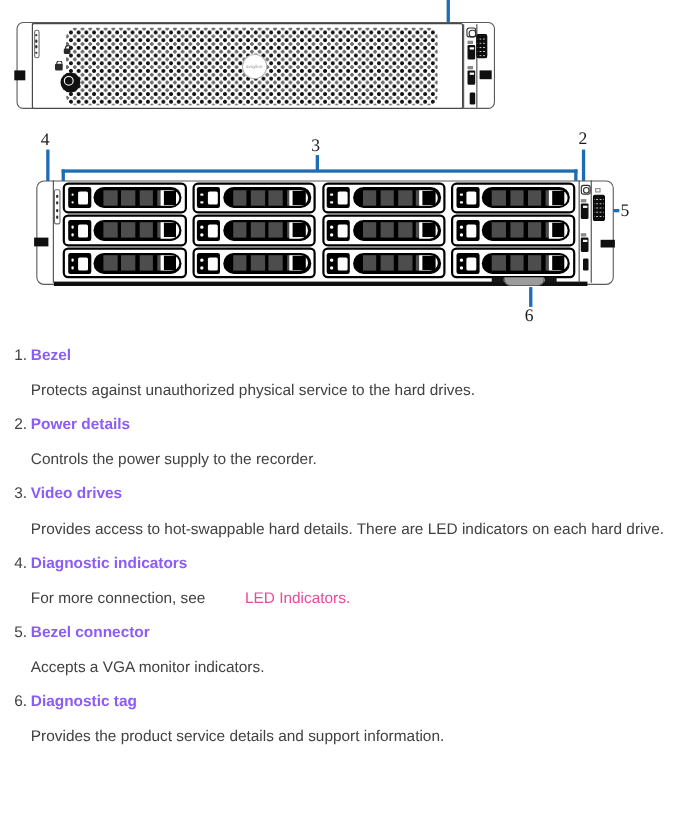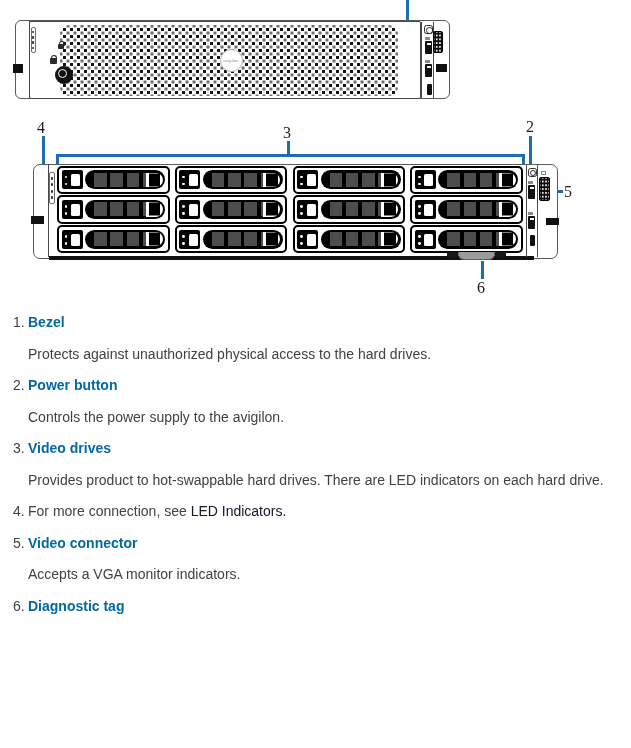--- a/index.html
+++ b/index.html
@@ -99,22 +99,22 @@
   .tag-gray {
     position:absolute; background:#9c9c9c; border:1px solid #5f5f5f; border-top:none;
     border-radius:0 0 6px 6px;
   }
 
   
   .list { position:absolute; left:0; top:312px; width:631px; }
   .li { position:relative; padding-left:28px; }
   .li .num { position:absolute; left:13px; top:0; font-size:14px; line-height:20px; color:#414141; }
   .li p { font-size:14px; line-height:20px; margin:0 0 11.5px 0; color:#414141; }
-  .li p.term { font-weight:bold; color:#0369a1; }
-  a.link { color:#0f172a; text-decoration:none; cursor:pointer; }
+  .li p.term { font-weight:bold; color:#8b5cf6; }
+  a.link { color:#ec4899; text-decoration:none; cursor:pointer;margin-left:32px; }
 </style>
 </head>
 <body>
 
 <div class="abs" style="left:0;top:0;width:631px;height:110px;">
 
   <div class="callout-line" style="left:406px;top:0;width:3px;height:26px;"></div>
 
   <div class="chassis" style="left:15px;top:20px;width:435px;height:79px;border-radius:6px;"></div>
 
@@ -374,44 +374,46 @@
   <div class="mon-glyph" style="left:541px;top:61px;"></div>
   <div class="vga" style="left:539px;top:67px;width:11px;height:24px;"></div>
   <div class="notch" style="left:546px;top:108px;width:13px;height:7px;"></div>
 </div>
 
 <div class="list">
 
   <div class="li">
     <span class="num">1.</span>
     <p class="term"><b>Bezel</b></p>
-    <p class="desc">Protects against unauthorized physical access to the hard drives.</p>
+    <p class="desc">Protects against unauthorized physical service to the hard drives.</p>
   </div>
 
   <div class="li">
     <span class="num">2.</span>
-    <p class="term"><b>Power button</b></p>
-    <p class="desc">Controls the power supply to the avigilon.</p>
+    <p class="term"><b>Power details</b></p>
+    <p class="desc">Controls the power supply to the recorder.</p>
   </div>
 
   <div class="li">
     <span class="num">3.</span>
     <p class="term"><b>Video drives</b></p>
-    <p class="desc">Provides product to hot-swappable hard drives. There are LED indicators on each hard drive.</p>
+    <p class="desc">Provides access to hot-swappable hard details. There are LED indicators on each hard drive.</p>
   </div>
 
   <div class="li">
     <span class="num">4.</span>
+    <p class="term"><b>Diagnostic indicators</b></p>
     <p class="desc"><span>For more connection, see </span><a class="link">LED Indicators.</a></p>
   </div>
 
   <div class="li">
     <span class="num">5.</span>
-    <p class="term"><b>Video connector</b></p>
+    <p class="term"><b>Bezel connector</b></p>
     <p class="desc">Accepts a VGA monitor indicators.</p>
   </div>
 
   <div class="li">
     <span class="num">6.</span>
     <p class="term"><b>Diagnostic tag</b></p>
+    <p class="desc">Provides the product service details and support information.</p>
   </div>
 
 </div>
 
 </body></html>

